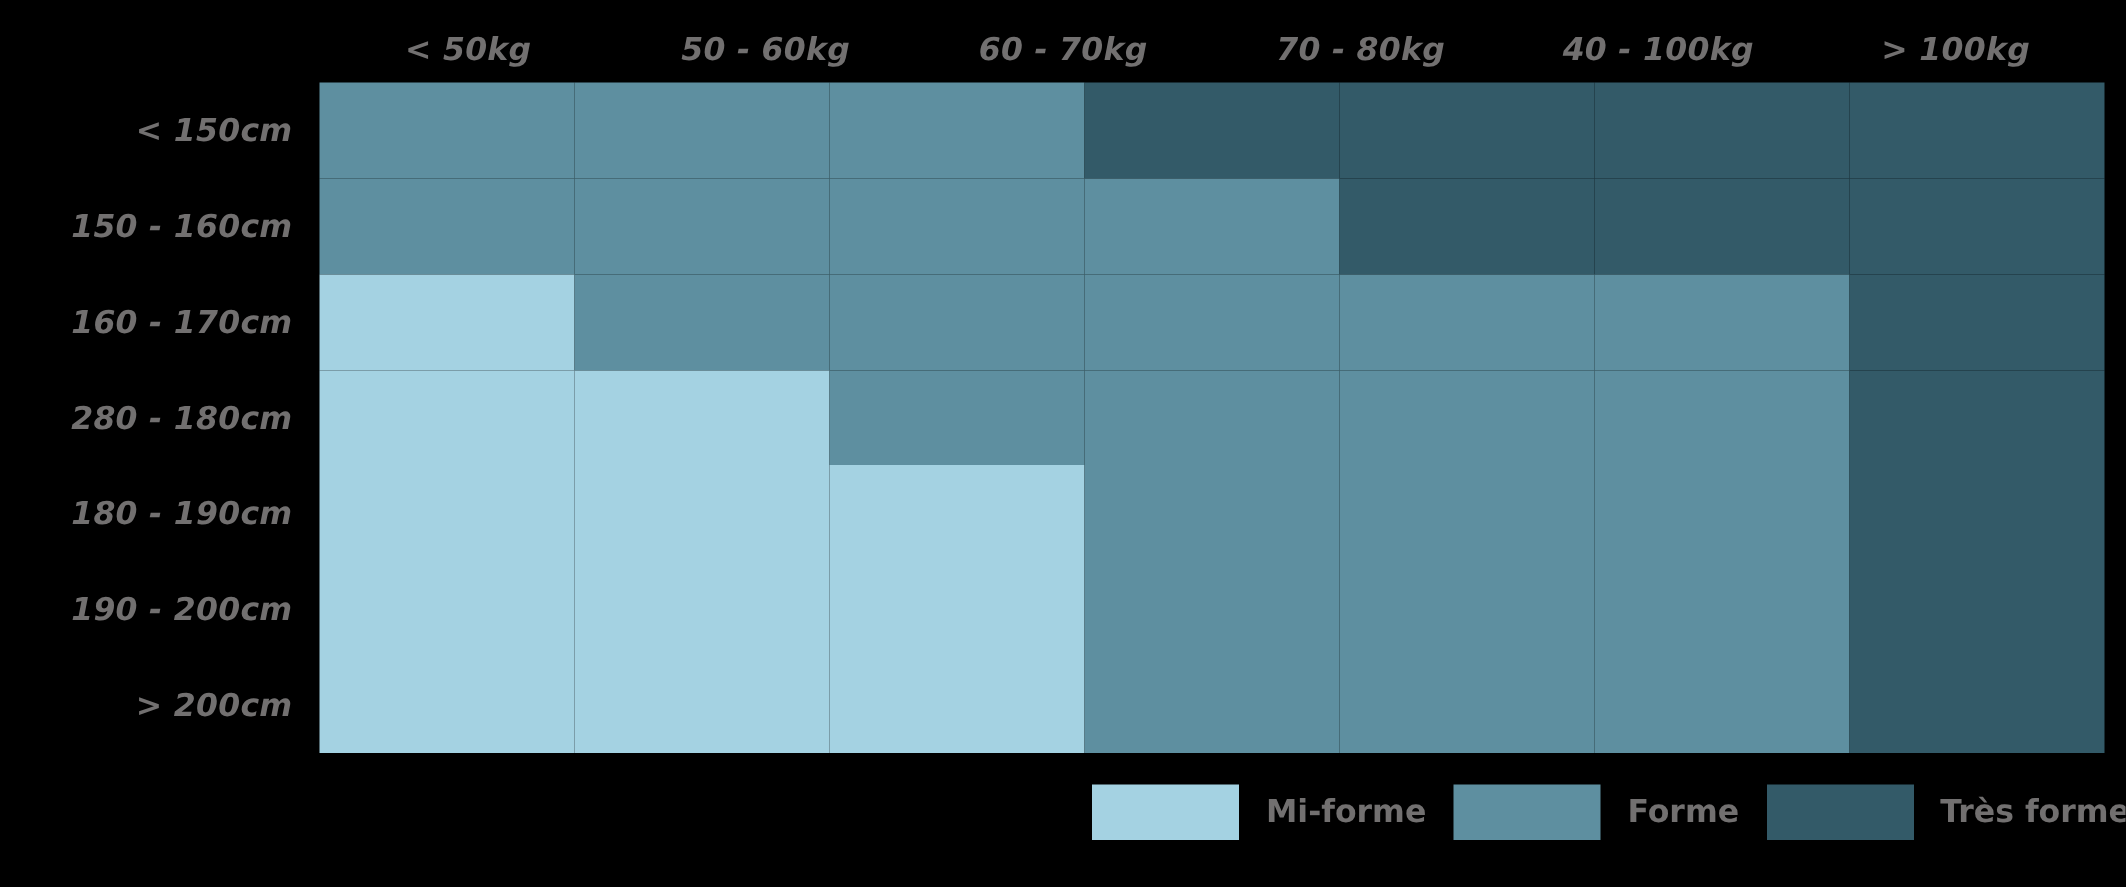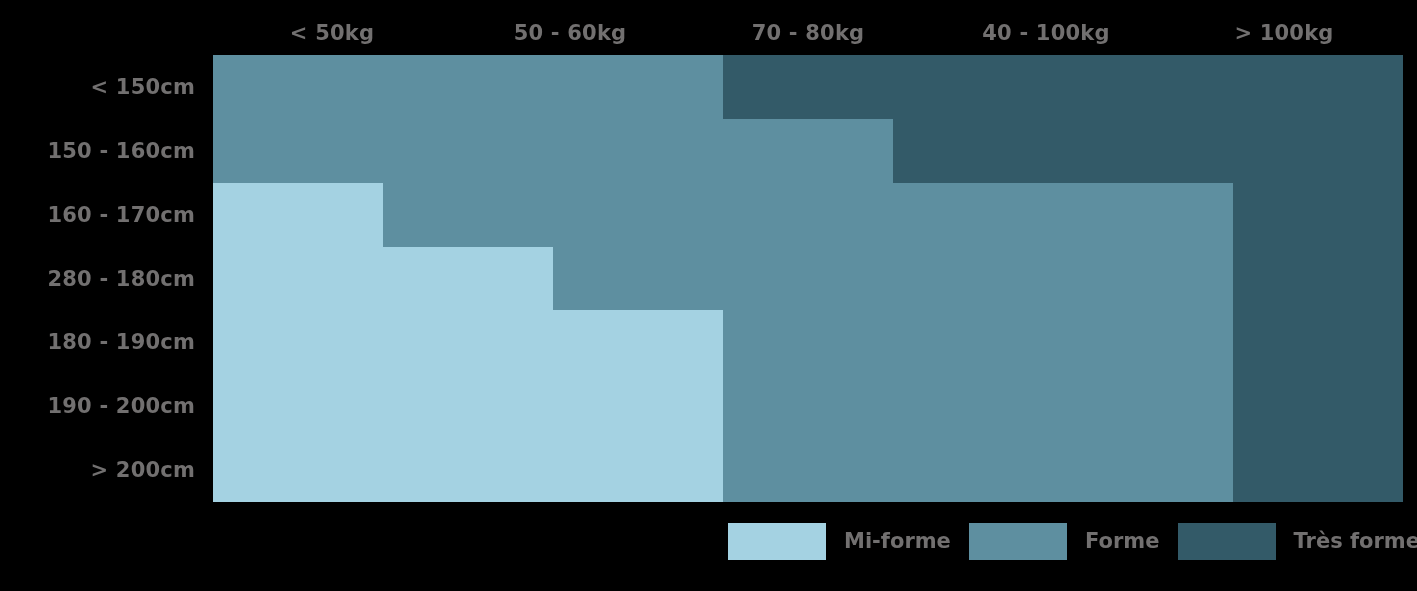--- a/index.html
+++ b/index.html
@@ -23,20 +23,21 @@
   }
 
   
   #col-header-row {
     position: absolute;
     left: 213px;
     top: 14px;
     width: 1190px;
     height: 38px;
     display: flex;
+    font-style: italic;
   }
   .col-header {
     flex: 1 1 0;
     display: flex;
     align-items: center;
     justify-content: center;
     font-size: 21px;
     font-weight: bold;
     color: #727070;
     letter-spacing: 0.2px;
@@ -57,20 +58,21 @@
     flex: 1 1 0;
     display: flex;
     align-items: center;
     justify-content: flex-end;
     padding-right: 8px;
     font-size: 21px;
     font-weight: bold;
     color: #727070;
     letter-spacing: 0.2px;
     white-space: nowrap;
+    font-style: italic;
   }
 
   
   #heatmap-grid {
     position: absolute;
     left: 213px;
     top: 55px;
     width: 1190px;
     height: 447px;
     display: grid;
@@ -112,20 +114,21 @@
   }
 </style>
 </head>
 <body>
 
 <div id="chart-root">
 
   <div id="col-header-row">
       <div class="col-header">&lt; 50kg</div>
       <div class="col-header">50 - 60kg</div>
+      <div class="col-header">60 - 70kg</div>
       <div class="col-header">70 - 80kg</div>
       <div class="col-header">40 - 100kg</div>
       <div class="col-header">&gt; 100kg</div>
     </div>
 
   <div id="row-label-col">
       <div class="row-label">&lt; 150cm</div>
       <div class="row-label">150 - 160cm</div>
       <div class="row-label">160 - 170cm</div>
       <div class="row-label">280 - 180cm</div>

